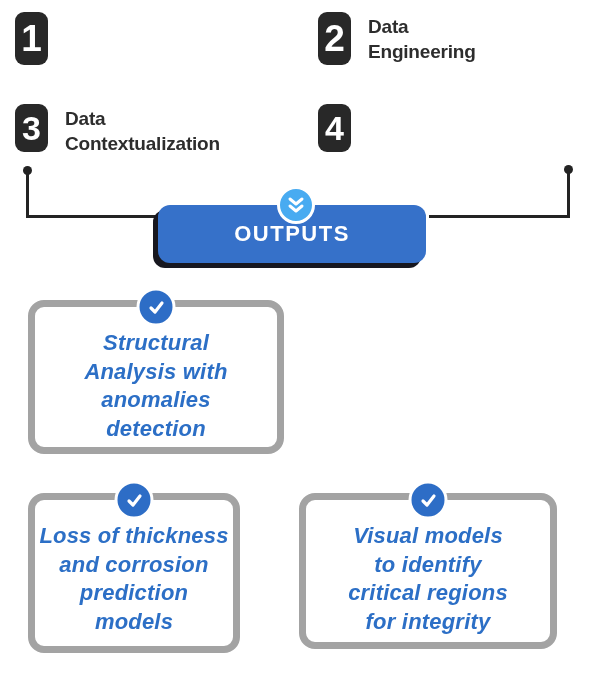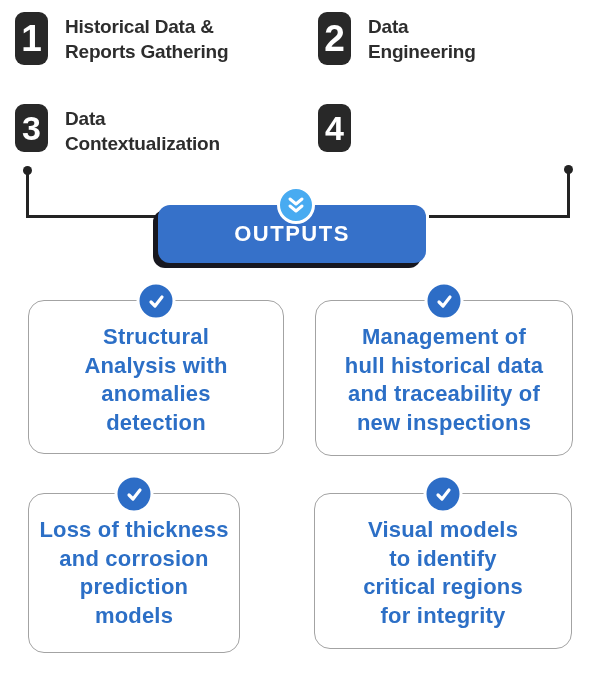--- a/index.html
+++ b/index.html
@@ -50,26 +50,26 @@
   }
   #chevron-badge {
     position:absolute; left:277px; top:186px; width:32px; height:32px;
     background:#48abf1; border:3px solid #ffffff; border-radius:50%;
     display:flex; align-items:center; justify-content:center;
   }
 
   
   .card {
     position:absolute; box-sizing:border-box;
-    border:1px solid #a3a3a3; border-radius:16px; background:transparent;
+    border:7px solid #a3a3a3; border-radius:16px; background:transparent;font-style:italic;
   }
   #card-1 { left:28px;  top:300px; width:256px; height:154px; }
   #card-2 { left:315px; top:300px; width:258px; height:156px; }
   #card-3 { left:28px;  top:493px; width:212px; height:160px; }
-  #card-4 { left:314px; top:493px; width:258px; height:156px; }
+  #card-4 { left:299px; top:493px; width:258px; height:156px; }
   .check-badge {
     position:absolute; left:50%; top:0; transform:translate(-50%,-50%);
     width:33px; height:33px; background:#2d6dc6;
     border:3px solid #ffffff; border-radius:50%;
     display:flex; align-items:center; justify-content:center;
     box-sizing:content-box;
   }
   .card-text {
     position:absolute; left:-3px; right:-3px; top:22px;
     text-align:center; color:#2c6fc6; font-weight:bold;
@@ -77,22 +77,20 @@
     letter-spacing:0.2px;
   }
 </style>
 </head>
 <body>
 
 <div class="canvas">
 
   <div class="step" id="step-1">
     <div class="num-badge">1</div>
-    <div class="step-title">Historical Data &amp;
-Reports Gathering</div>
   </div>
   <div class="step" id="step-2">
     <div class="num-badge">2</div>
     <div class="step-title">Data
 Engineering</div>
   </div>
   <div class="step" id="step-3">
     <div class="num-badge">3</div>
     <div class="step-title">Data
 Contextualization</div>
@@ -123,31 +121,20 @@
       <svg width="20" height="20" viewBox="0 0 20 20">
         <path d="M4.5 10.5 L8.5 14.5 L15.5 5.5" stroke="#ffffff" stroke-width="3.2" fill="none" stroke-linecap="round" stroke-linejoin="round"></path>
       </svg>
     </div>
     <div class="card-text">Structural
 Analysis with
 anomalies
 detection</div>
   </div>
 
-  <div class="card" id="card-2">
-    <div class="check-badge">
-      <svg width="20" height="20" viewBox="0 0 20 20">
-        <path d="M4.5 10.5 L8.5 14.5 L15.5 5.5" stroke="#ffffff" stroke-width="3.2" fill="none" stroke-linecap="round" stroke-linejoin="round"></path>
-      </svg>
-    </div>
-    <div class="card-text">Management of
-hull historical data
-and traceability of
-new inspections</div>
-  </div>
 
   <div class="card" id="card-3">
     <div class="check-badge">
       <svg width="20" height="20" viewBox="0 0 20 20">
         <path d="M4.5 10.5 L8.5 14.5 L15.5 5.5" stroke="#ffffff" stroke-width="3.2" fill="none" stroke-linecap="round" stroke-linejoin="round"></path>
       </svg>
     </div>
     <div class="card-text">Loss of thickness
 and corrosion
 prediction

